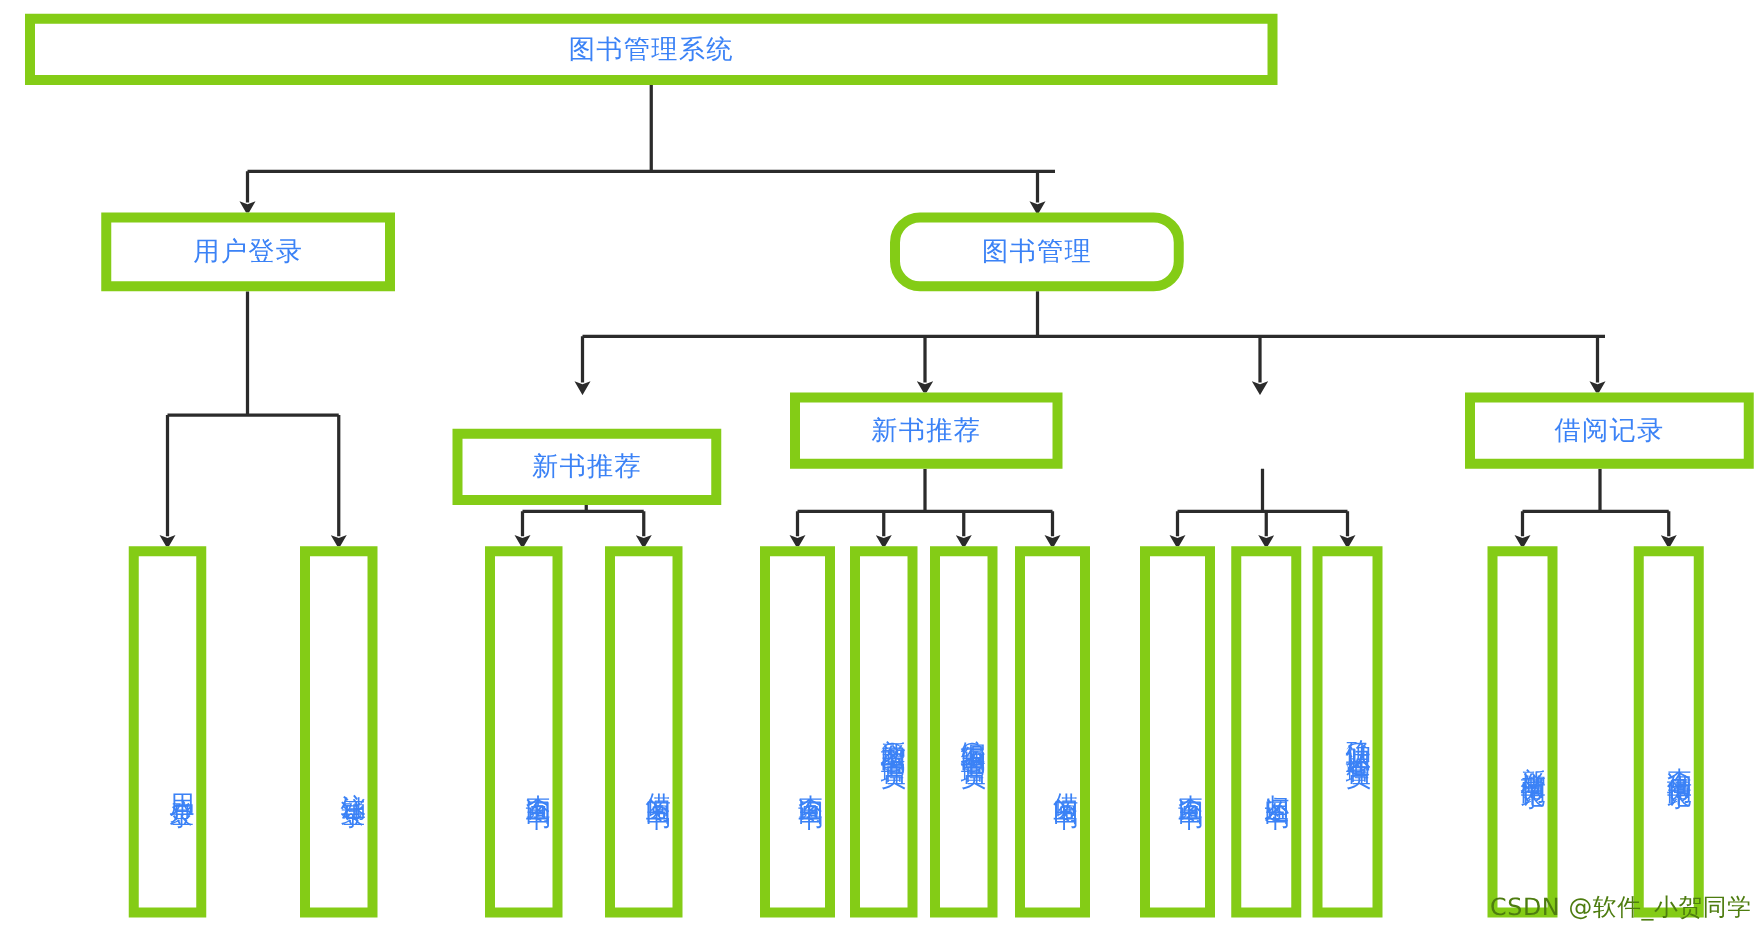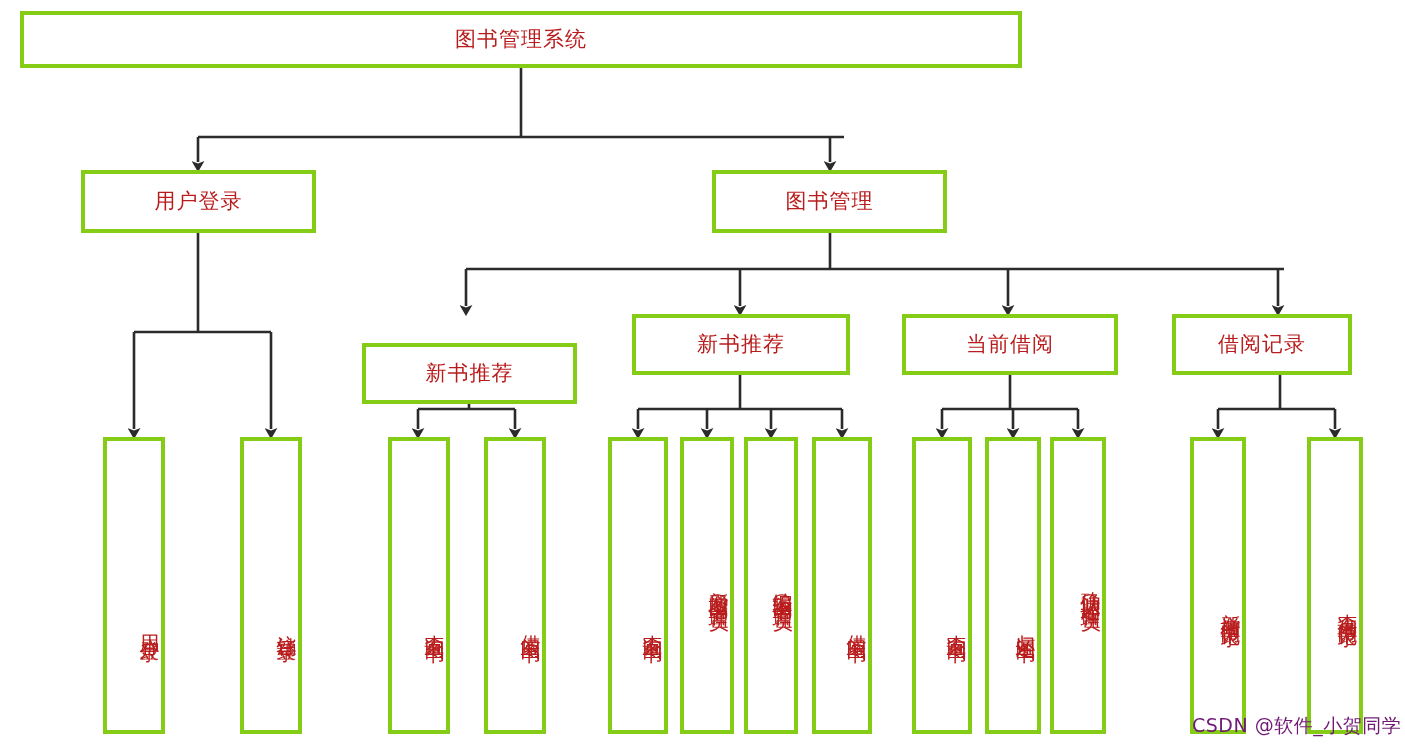--- a/index.html
+++ b/index.html
@@ -23,25 +23,25 @@
     left: 0;
     top: 0;
     width: 1405px;
     height: 747px;
     pointer-events: none;
   }
   .node {
     position: absolute;
     box-sizing: border-box;
     background: #ffffff;
-    border: 4px solid #84cc16;
+    border: 8px solid #84cc16;
     display: flex;
     align-items: center;
     justify-content: center;
-    color: #b91c1c;
+    color: #3b82f6;
     line-height: 1.18;
     text-align: center;
   }
   .node.h {
     font-size: 21px;
     letter-spacing: 1px;
   }
   .node.v {
     font-size: 20px;
     writing-mode: vertical-rl;
@@ -57,21 +57,21 @@
   .label {
     display: block;
     white-space: pre-line;
   }
   .node.v .label {
     white-space: normal;
   }
   .watermark {
     position: absolute;
     font-size: 19px;
-    color: #701a75;
+    color: #4d7c0f;
     letter-spacing: 0.5px;
     white-space: nowrap;
     user-select: none;
   }
 </style>
 </head>
 <body>
 
 <div id="canvas">
 
@@ -125,34 +125,31 @@
     </g>
   </svg>
 
   <div class="node h" style="left:20px; top:11px; width:1002px; height:57px;">
     <span class="label">图书管理系统</span>
   </div>
 
   <div class="node h" style="left:81px; top:170px; width:235px; height:63px;">
     <span class="label">用户登录</span>
   </div>
-  <div class="node h" style="left:712px; top:170px; width:235px; height:63px;">
+  <div class="node h" style="left:712px; top:170px; width:235px; height:63px;border-radius:24px;">
     <span class="label">图书管理</span>
   </div>
 
   <div class="node h" style="left:362px; top:314px; width:215px; height:61px;margin-top:29px;">
     <span class="label">新书推荐</span>
   </div>
   <div class="node h" style="left:632px; top:314px; width:218px; height:61px;">
     <span class="label">新书推荐</span>
   </div>
-  <div class="node h" style="left:902px; top:314px; width:216px; height:61px;">
-    <span class="label">当前借阅</span>
-  </div>
-  <div class="node h" style="left:1172px; top:314px; width:180px; height:61px;justify-content:center;">
+  <div class="node h" style="left:1172px; top:314px; width:231px; height:61px;justify-content:center;">
     <span class="label">借阅记录</span>
   </div>
 
   <div class="node v" style="left:103px; top:437px; width:62px; height:297px; padding-top:78px;">
     <span class="label">用户登录</span>
   </div>
   <div class="node v" style="left:240px; top:437px; width:62px; height:297px; padding-top:78px;">
     <span class="label">注销登录</span>
   </div>
 

